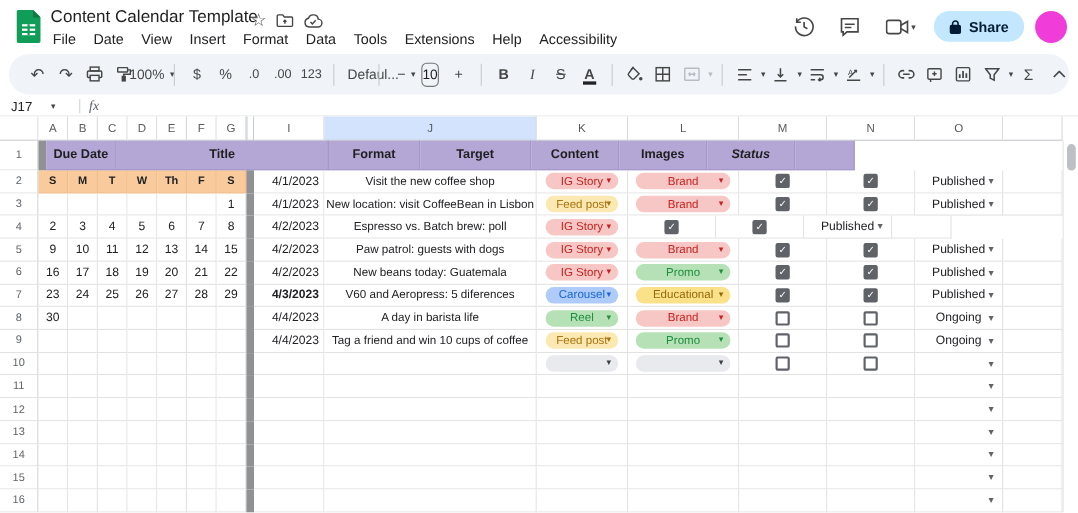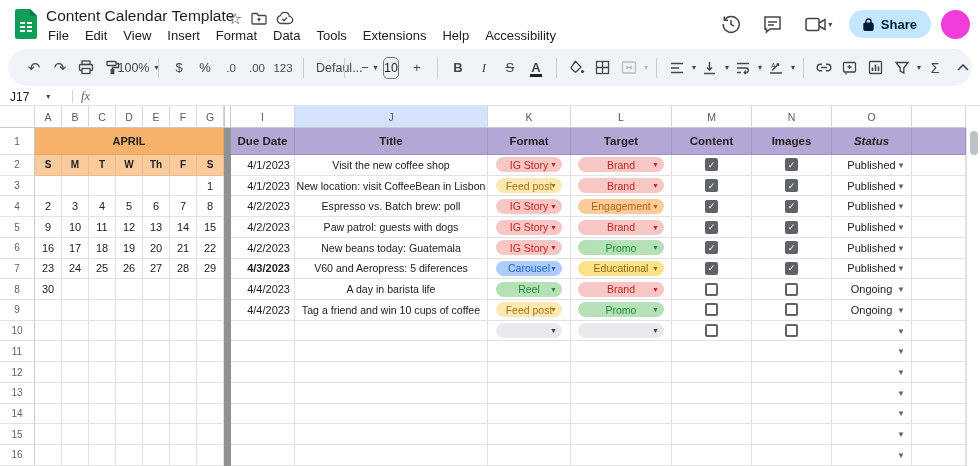--- a/index.html
+++ b/index.html
@@ -98,21 +98,21 @@
         <path d="M1 2.5 a1 1 0 0 1 1-1 h4 l1.5 2 H14 a1 1 0 0 1 1 1 V11 a1 1 0 0 1 -1 1 H2 a1 1 0 0 1 -1-1 z"></path>
         <path d="M8 9.5 v-3 M6.6 7.8 L8 6.4 l1.4 1.4"></path>
       </svg>
       <svg width="18" height="13" viewBox="0 0 18 13" fill="none" stroke="#444746" stroke-width="1.3">
         <path d="M5 11.5 a4 4 0 0 1 -.5-7.9 a4.5 4.5 0 0 1 8.8.8 a3.4 3.4 0 0 1 -.4 7.1 z"></path>
         <path d="M6.2 6.9 l1.8 1.8 3-3.2"></path>
       </svg>
     </div>
     <div class="menu-bar">
         <span class="menu-item">File</span>
-        <span class="menu-item">Edit</span>
+        <span class="menu-item">Date</span>
         <span class="menu-item">View</span>
         <span class="menu-item">Insert</span>
         <span class="menu-item">Format</span>
         <span class="menu-item">Data</span>
         <span class="menu-item">Tools</span>
         <span class="menu-item">Extensions</span>
         <span class="menu-item">Help</span>
         <span class="menu-item">Accessibility</span>
       </div>
     <div class="top-right">
@@ -294,21 +294,20 @@
         <div class="hdrcell" style="width: 83px;">K</div>
         <div class="hdrcell" style="width: 101px;">L</div>
         <div class="hdrcell" style="width: 80px;">M</div>
         <div class="hdrcell" style="width: 80px;">N</div>
         <div class="hdrcell" style="width: 80px;">O</div>
         <div class="hdrcell" style="width: 54px;"></div>
       </div>
     <div>
         <div class="g-row" style="height: 27px;">
           <div class="rowhdr" style="width: 35px;">1</div>
-          <div class="cell april" style="width: 189px;">APRIL</div>
           <div class="frozen-div" style="width: 7px;"></div>
           <div class="cell purple" style="width: 64px;">Due Date</div>
           <div class="cell purple" style="width: 193px;">Title</div>
           <div class="cell purple" style="width: 83px;">Format</div>
           <div class="cell purple" style="width: 101px;">Target</div>
           <div class="cell purple" style="width: 80px;">Content</div>
           <div class="cell purple" style="width: 80px;">Images</div>
           <div class="cell purple" style="width: 80px; font-style: italic;">Status</div>
           <div class="cell purple" style="width: 54px;"></div>
         </div>
@@ -395,26 +394,20 @@
           <div class="cell" style="width: 27px;">8</div>
           <div class="frozen-div" style="width: 7px;"></div>
           <div class="cell date-cell" style="width: 64px;">4/2/2023</div>
           <div class="cell title-cell" style="width: 193px;">Espresso vs. Batch brew: poll</div>
           <div class="cell" style="width: 83px;">
             <span class="chip" style="width: 66px; background: rgb(247, 199, 197); color: rgb(197, 34, 31);">
               <span>IG Story</span>
               <span class="arr">▼</span>
             </span>
           </div>
-          <div class="cell" style="width: 101px;">
-            <span class="chip" style="width: 86px; background: rgb(251, 203, 155); color: rgb(180, 95, 6);">
-              <span>Engagement</span>
-              <span class="arr">▼</span>
-            </span>
-          </div>
           <div class="cell" style="width: 80px;">
             <span class="cb checked">✓</span>
           </div>
           <div class="cell" style="width: 80px;">
             <span class="cb checked">✓</span>
           </div>
           <div class="cell status-cell" style="width: 80px;">
             <span>Published</span>
             <span class="status-arr">▼</span>
           </div>

